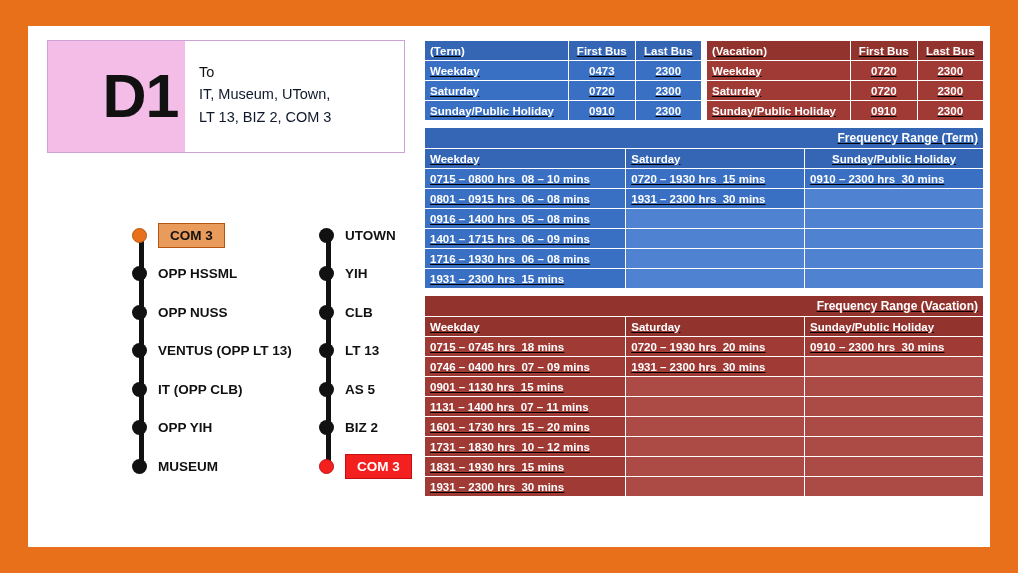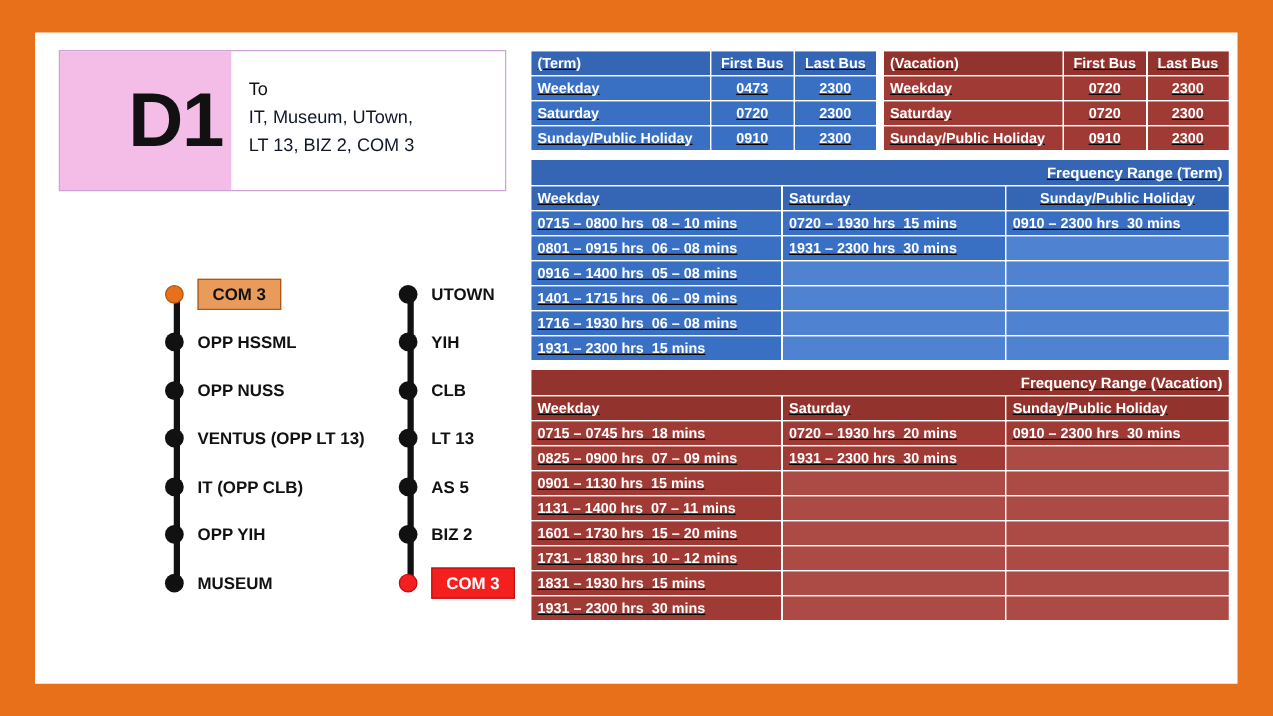--- a/index.html
+++ b/index.html
@@ -374,21 +374,21 @@
               <td class="maroon-dark">Weekday</td>
               <td class="maroon-dark">Saturday</td>
               <td class="maroon-dark">Sunday/Public Holiday</td>
             </tr>
             <tr>
               <td class="maroon"><span>0715 – 0745 hrs</span>&nbsp;&nbsp;<span>18 mins</span></td>
               <td class="maroon"><span>0720 – 1930 hrs</span>&nbsp;&nbsp;<span>20 mins</span></td>
               <td class="maroon"><span>0910 – 2300 hrs</span>&nbsp;&nbsp;<span>30 mins</span></td>
             </tr>
             <tr>
-              <td class="maroon"><span>0825 – 0900 hrs</span>&nbsp;&nbsp;<span>07 – 09 mins</span></td>
+              <td class="maroon"><span>0746 – 0400 hrs</span>&nbsp;&nbsp;<span>07 – 09 mins</span></td>
               <td class="maroon"><span>1931 – 2300 hrs</span>&nbsp;&nbsp;<span>30 mins</span></td>
               <td class="maroon-empty"></td>
             </tr>
             <tr>
               <td class="maroon"><span>0901 – 1130 hrs</span>&nbsp;&nbsp;<span>15 mins</span></td>
               <td class="maroon-empty"></td>
               <td class="maroon-empty"></td>
             </tr>
             <tr>
               <td class="maroon"><span>1131 – 1400 hrs</span>&nbsp;&nbsp;<span>07 – 11 mins</span></td>

